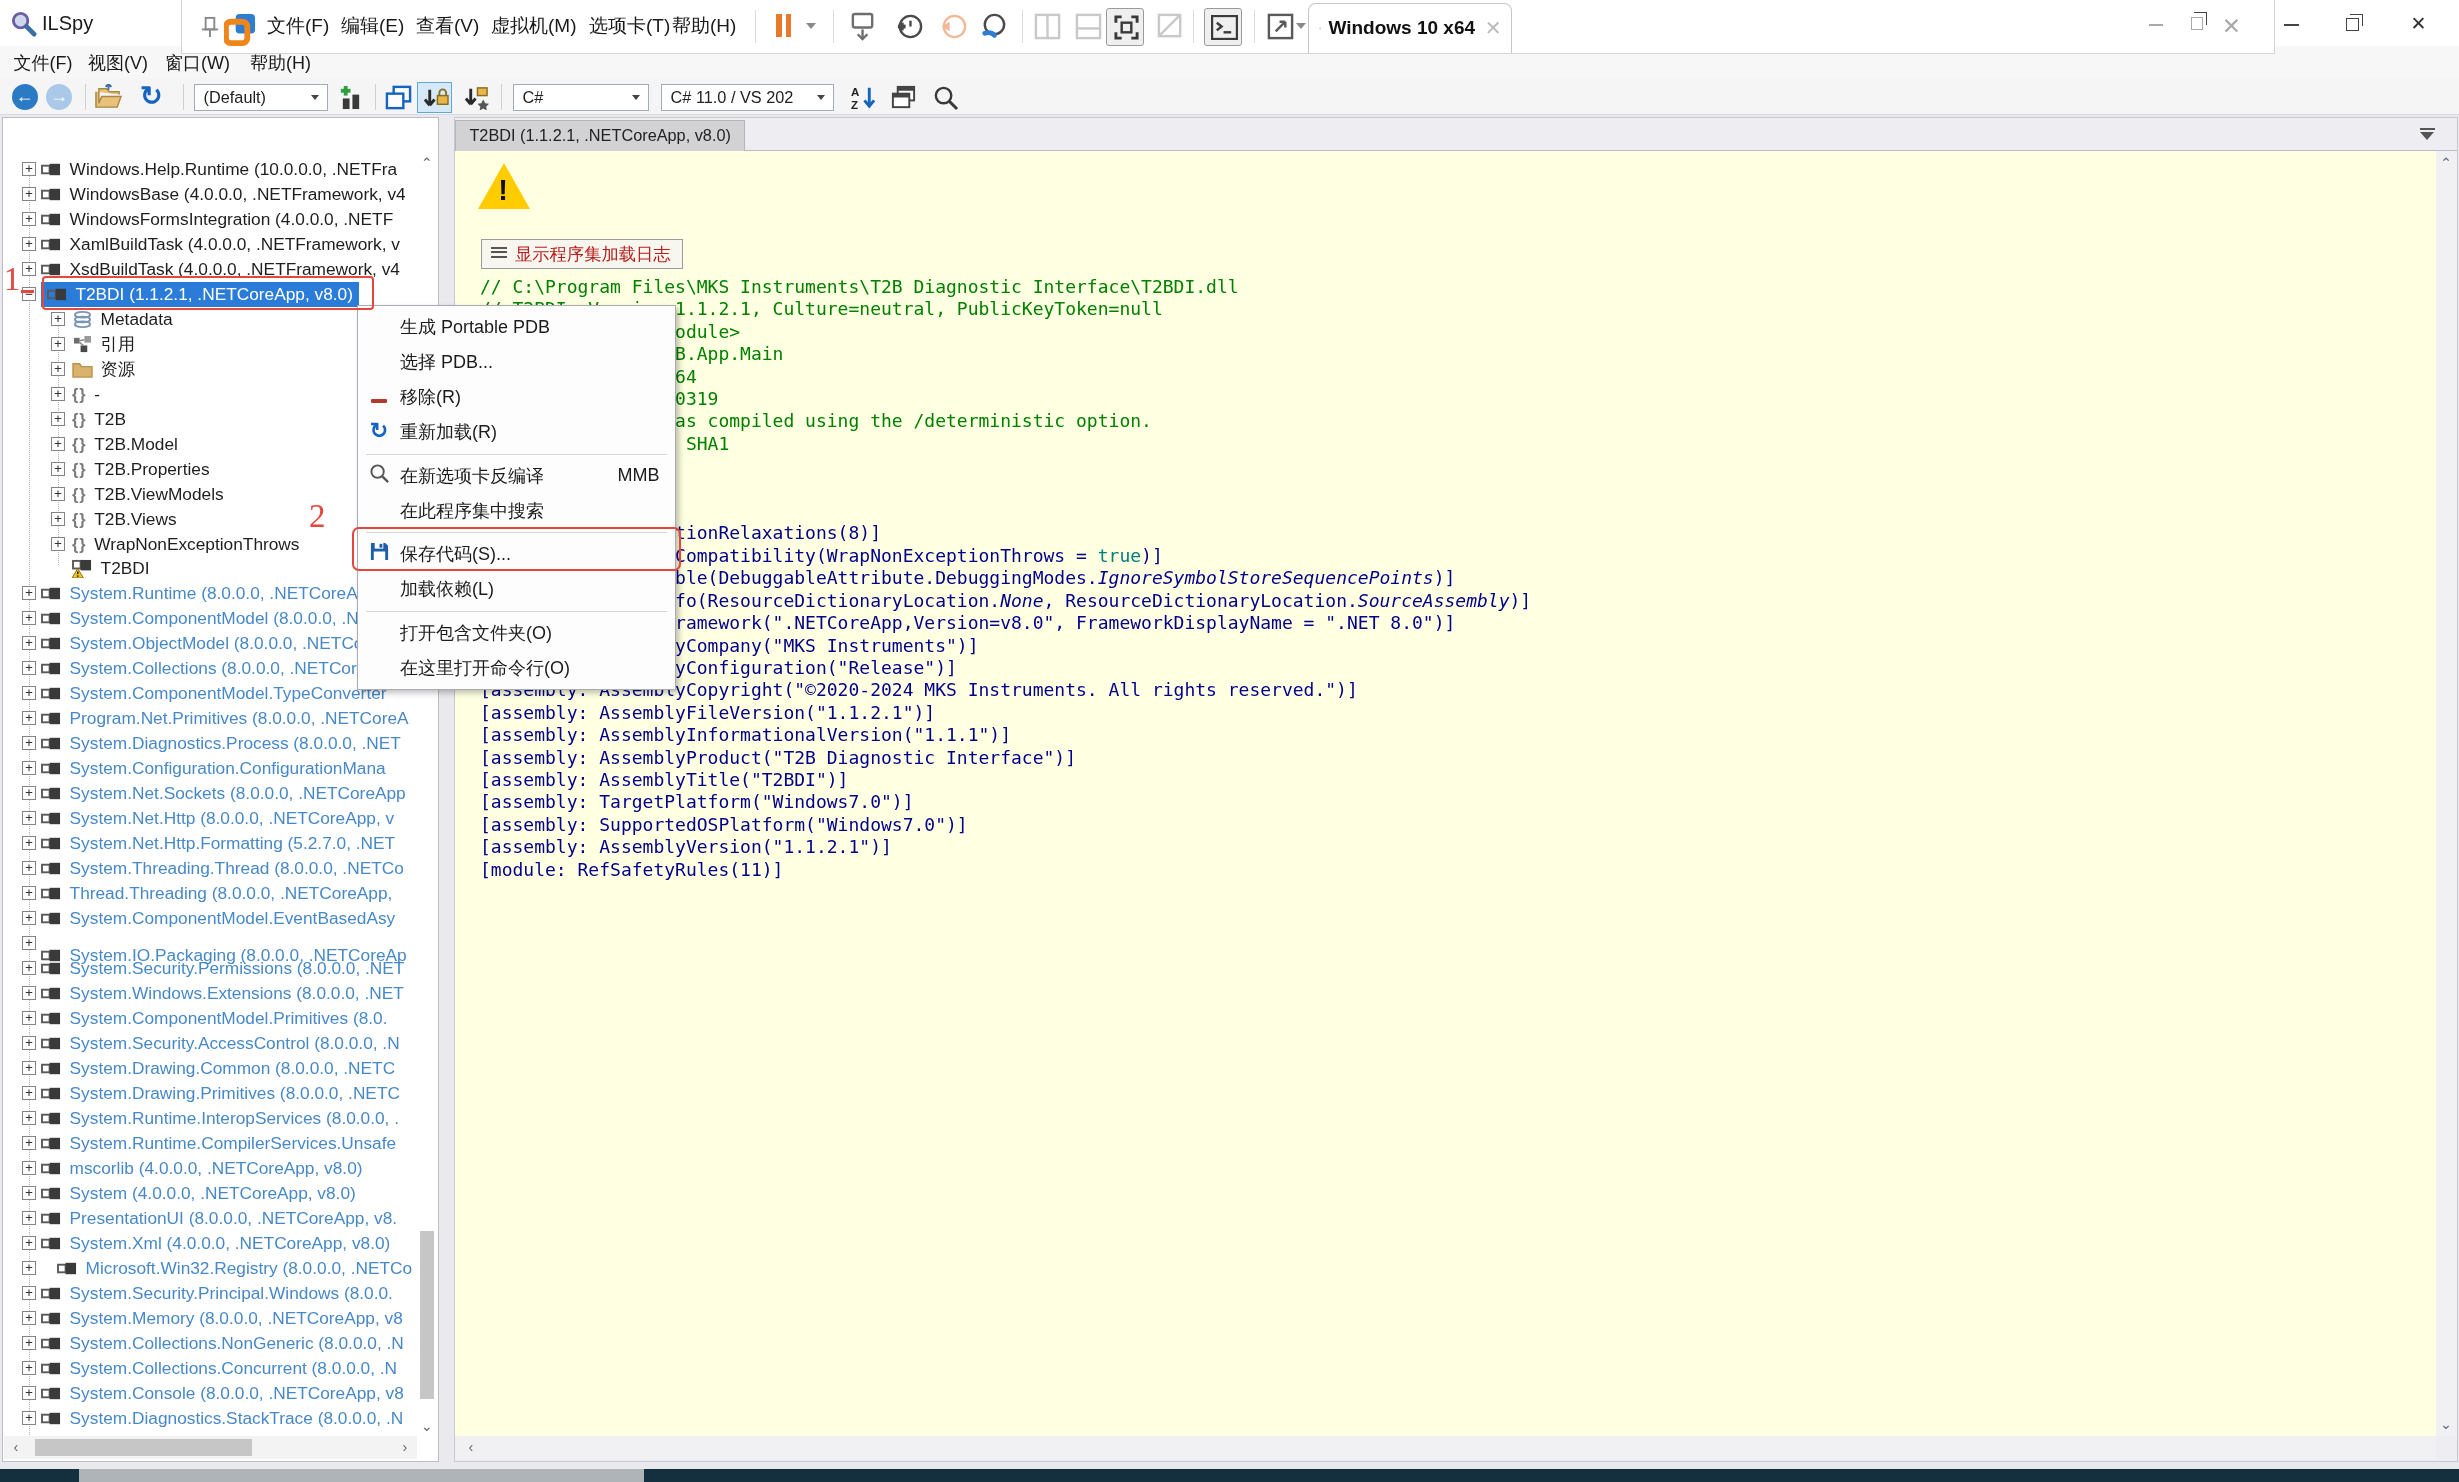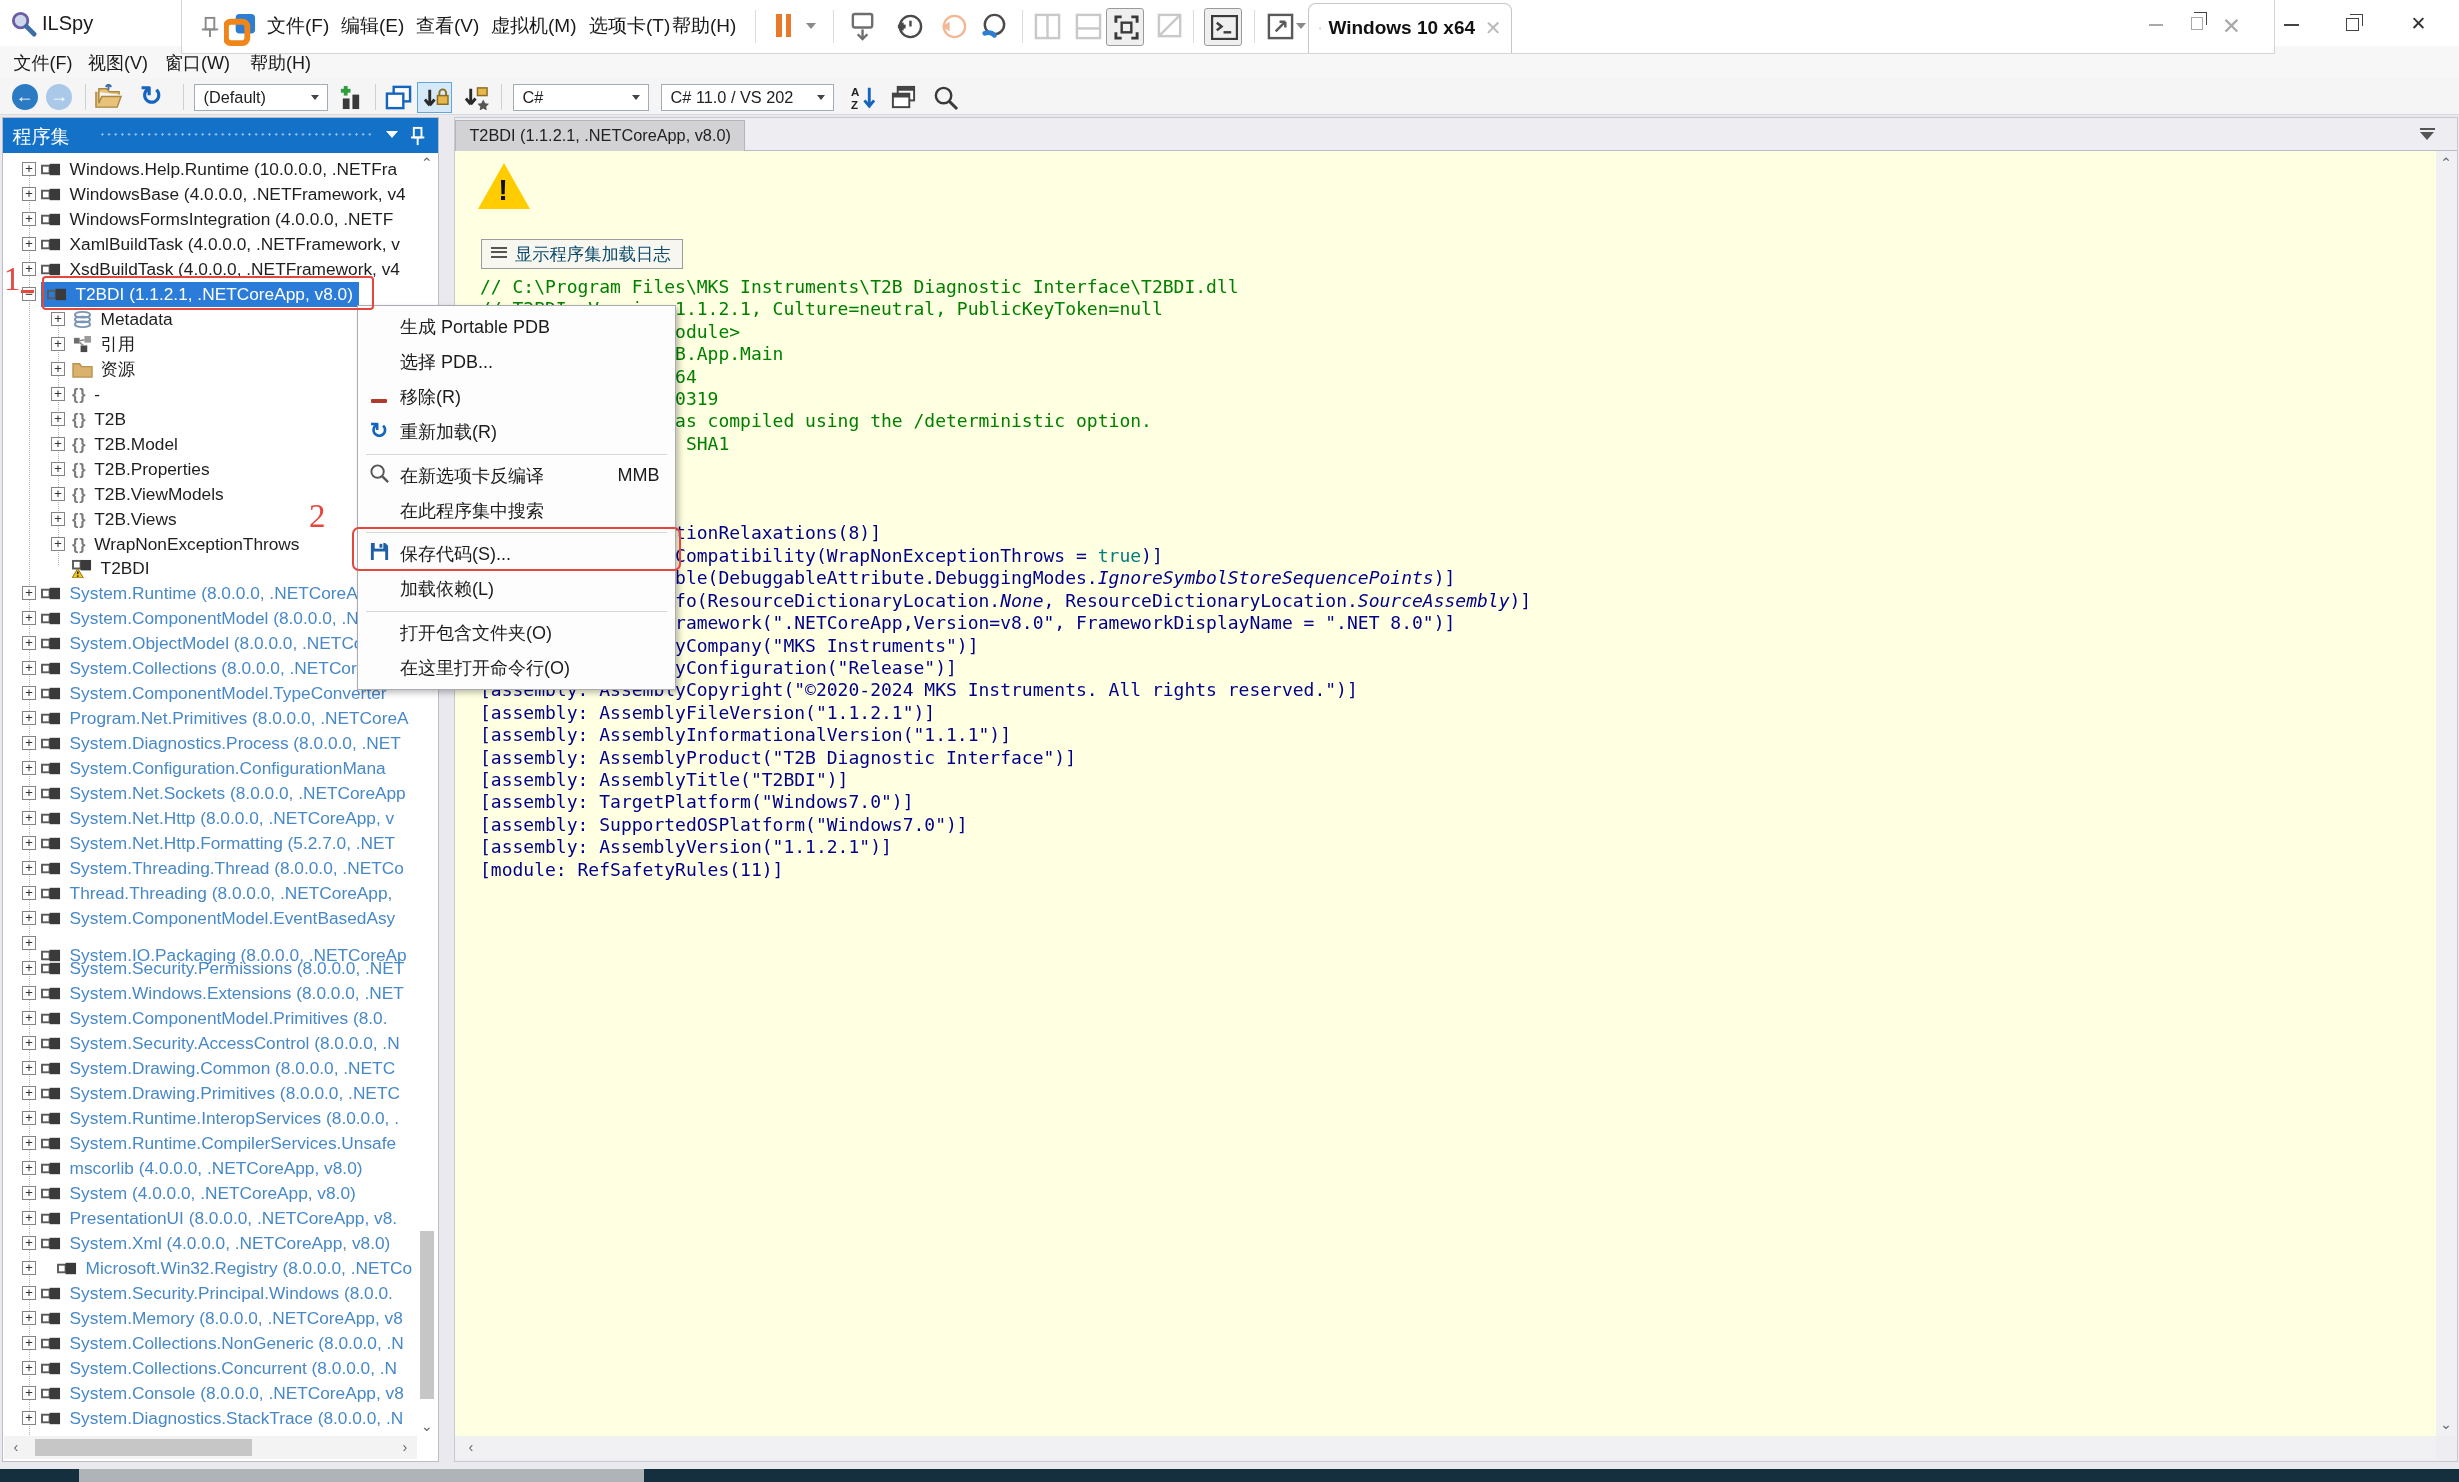--- a/index.html
+++ b/index.html
@@ -63,21 +63,21 @@
   #tabstrip { position:absolute; left:0; top:0; width:2002px; height:33px; background:#eeeef2; border-bottom:1.9px solid #b9bdc9; }
   #doc-tab { position:absolute; left:0; top:1.9px; height:31px; background:#d2d2d4; border:1px solid #b5b5b9; border-bottom:none; font-size:16.3px; color:#222; line-height:29px; padding:0 13.4px; }
   #tablist-btn { position:absolute; right:21px; top:9.6px; width:17.3px; }
   #tablist-btn .bar { width:15.4px; height:2.9px; background:#555; margin:0 auto 1.9px; }
   #tablist-btn .tri { width:0; height:0; margin:0 auto; border-left:7.7px solid transparent; border-right:7.7px solid transparent; border-top:8.6px solid #555; }
   #code-content { position:absolute; left:0; top:33px; width:1981px; height:1285px; background:#ffffe1; overflow:hidden; }
   #warn-tri { position:absolute; left:23px; top:11.5px; width:0; height:0; border-left:26px solid transparent; border-right:26px solid transparent; border-bottom:46px solid #ffcc00; }
   #warn-tri:after { content:"!"; position:absolute; left:-5.8px; top:11.5px; font-size:29px; font-weight:bold; color:#111; }
   .warn-line { position:absolute; left:88px; font-size:19px; color:#111; white-space:nowrap; }
   .warn-code { font-family:"DejaVu Sans Mono", monospace; font-weight:bold; font-size:18px; }
-  #log-btn { position:absolute; left:26px; top:88px; height:30px; background:#f7f7ef; border:1px solid #9a9aa0; font-size:17.3px; color:#0c4a6e; line-height:28px; padding:0 11.5px 0 33px; }
+  #log-btn { position:absolute; left:26px; top:88px; height:30px; background:#f7f7ef; border:1px solid #9a9aa0; font-size:17.3px; color:#b91c1c; line-height:28px; padding:0 11.5px 0 33px; }
   #log-btn .lg { position:absolute; left:8.6px; top:6.7px; width:16.3px; height:15.4px; }
   #log-btn .lg i { display:block; height:1.9px; background:#555; margin-bottom:2.9px; }
   #code { position:absolute; left:25px; top:125px; font-family:"DejaVu Sans Mono", monospace; font-size:18px; line-height:22.4px; white-space:pre; }
   .tok-c { color:#008000; } .tok-n { color:#00008b; } .tok-k { color:#007d7d; } .tok-i { color:#00008b; font-style:italic; }
   #code-sbv { position:absolute; right:0; top:33px; width:21px; height:1285px; background:#f1f1f3; }
   #code-sbh { position:absolute; left:0; bottom:1.9px; width:1981px; height:23px; background:#f1f1f3; }
 
   
   #ctx-menu { position:absolute; left:357px; top:305px; width:319px; background:#fdfdfd; border:1px solid #ababb3;
               box-shadow:2.9px 2.9px 5.8px rgba(0,0,0,.25); z-index:50; padding:3.8px 0; }
@@ -268,30 +268,20 @@
     <rect x="3" y="10" width="17" height="14" fill="#fff" stroke="#444" stroke-width="2"></rect>
     <rect x="3" y="10" width="17" height="4" fill="#444"></rect>
   </svg>
   <svg class="tb-ico" style="left:932px" width="27" height="27" viewBox="0 0 28 28">
     <circle cx="12" cy="12" r="8" fill="none" stroke="#3a3a3a" stroke-width="2.5"></circle>
     <line x1="18" y1="18" x2="26" y2="26" stroke="#3a3a3a" stroke-width="3"></line>
   </svg>
 </div>
 
 <div id="tree-panel">
-  <div id="tree-header">
-    <span id="tree-header-title">程序集</span>
-    <div id="tree-header-dots"></div>
-    <div id="tree-header-caret"></div>
-    <svg class="abs" style="right:11.5px;top:7.7px" width="17.3" height="21" viewBox="0 0 18 22">
-      <rect x="5" y="2" width="8" height="10" fill="none" stroke="#fff" stroke-width="2"></rect>
-      <line x1="2" y1="12" x2="16" y2="12" stroke="#fff" stroke-width="2"></line>
-      <line x1="9" y1="12" x2="9" y2="20" stroke="#fff" stroke-width="2"></line>
-    </svg>
-  </div>
   <div id="rows">
       <div class="guide" style="left: 26px; top: 12.5px; height: 1271px;"></div>
       <div class="guide" style="left: 55px; top: 162px; height: 250px;"></div>
       <div class="row" style="top: 3.8px;">
         <span class="expander" style="left: 19px;">+</span>
         <span style="position: absolute; left: 38px; top: 0px; height: 25px; display: inline-flex; align-items: center;">
           <svg width="21" height="19" viewBox="0 0 22 20" style="margin-right: 7.7px;">
             <rect x="1" y="6" width="8" height="8" fill="none" stroke="#5a5a5a" stroke-width="2"></rect>
             <rect x="9" y="4" width="11" height="12" fill="#3a3a3a"></rect>
           </svg>

